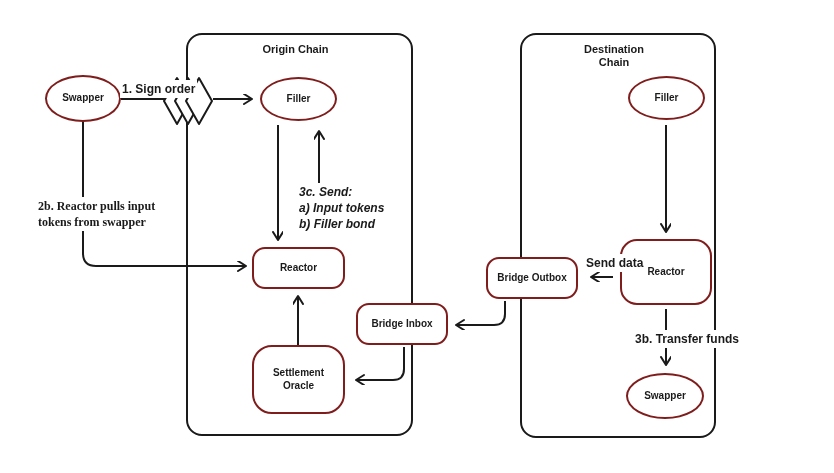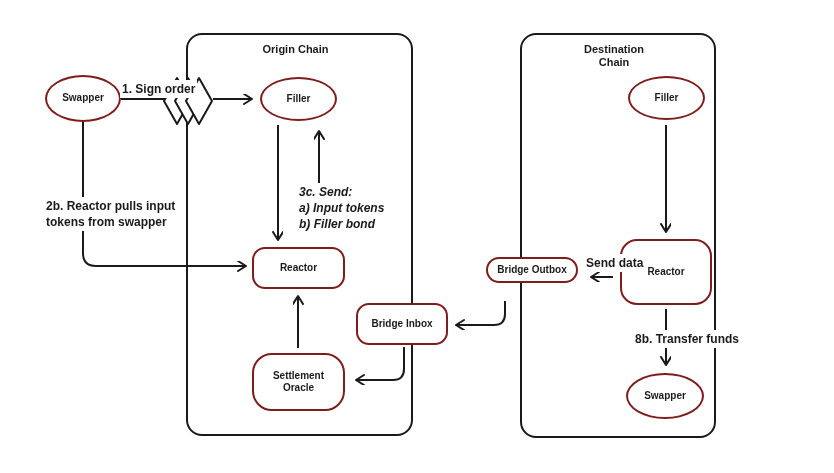--- a/index.html
+++ b/index.html
@@ -24,33 +24,33 @@
   .node {
     position:absolute; display:flex; align-items:center; justify-content:center;
     background:#ffffff; border:2px solid #7f1d1d; box-sizing:border-box;
     font-size:10px; font-weight:600; text-align:center; line-height:1.25;
     padding:2px;
   }
   .ellipse { border-radius:50%; }
   #n-swapper-o { left:45px;  top:75px;  width:76px; height:47px; }
   #n-filler-o  { left:260px; top:77px;  width:77px; height:44px; }
   #n-reactor-o { left:252px; top:247px; width:93px; height:42px; border-radius:13px; }
-  #n-oracle    { left:252px; top:353px; width:93px; height:58px; border-radius:20px; }
+  #n-oracle    { left:252px; top:345px; width:93px; height:69px; border-radius:20px; }
   #n-inbox     { left:356px; top:303px; width:92px; height:42px; border-radius:13px; }
-  #n-outbox    { left:486px; top:257px; width:92px; height:26px; border-radius:13px; }
+  #n-outbox    { left:486px; top:257px; width:92px; height:42px; border-radius:13px; }
   #n-filler-d  { left:628px; top:76px;  width:77px; height:44px; }
   #n-reactor-d { left:620px; top:239px; width:92px; height:66px; border-radius:17px; }
   #n-swapper-d { left:626px; top:373px; width:78px; height:46px; }
   .elabel {
     position:absolute; background:#ffffff; font-size:12px; font-weight:bold;
     line-height:1.35; white-space:pre-line; padding:1px 2px;
   }
   #l-sign      { left:120px; top:80px;  }
   #l-claim     { left:239px; top:140px; }
-  #l-pulls     { left:44px;  top:197px; }
+  #l-pulls     { left:36px;  top:197px;font-family:Liberation Serif, serif; }
   #l-send      { left:297px; top:183px;font-style:italic; }
   #l-fillorder { left:627px; top:156px; }
   #l-filldata  { left:584px; top:254px; }
   #l-transfer  { left:633px; top:330px; }
 </style>
 </head>
 <body>
 
 <div class="stage">
 
@@ -119,15 +119,15 @@
     <span>Swapper</span>
   </div>
 
   <div class="elabel" id="l-sign">1. Sign order</div>
   <div class="elabel" id="l-pulls">2b. Reactor pulls input
 tokens from swapper</div>
   <div class="elabel" id="l-send">3c. Send:
 a) Input tokens
 b) Filler bond</div>
   <div class="elabel" id="l-filldata">Send data</div>
-  <div class="elabel" id="l-transfer">8b. Transfer funds</div>
+  <div class="elabel" id="l-transfer">3b. Transfer funds</div>
 
 </div>
 
 </body></html>

